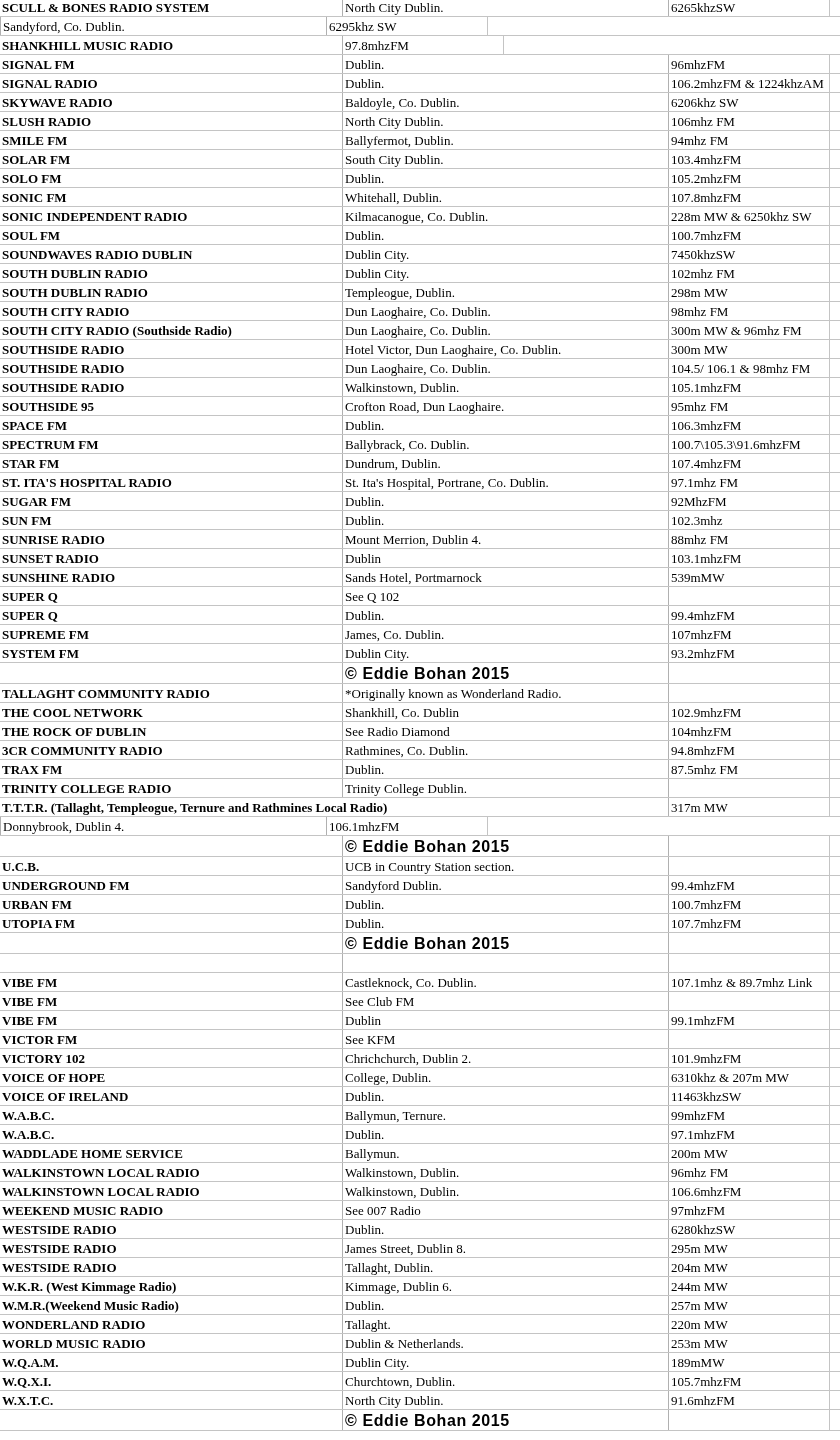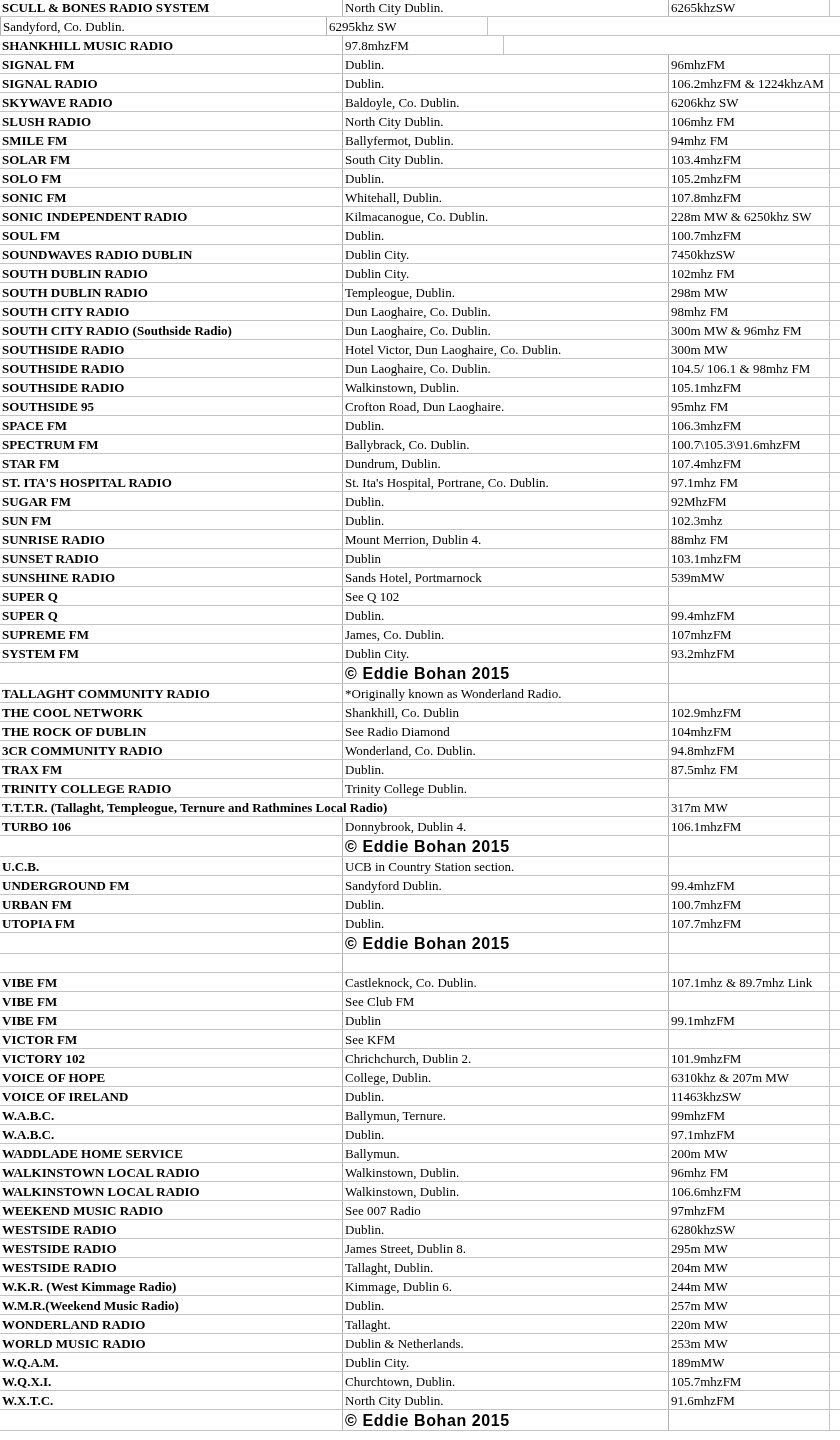--- a/index.html
+++ b/index.html
@@ -215,39 +215,38 @@
       <div class="cell c2">Shankhill, Co. Dublin</div>
       <div class="cell c3 clip">102.9mhzFM</div>
     </div>
     <div class="row">
       <div class="cell c1">THE ROCK OF DUBLIN</div>
       <div class="cell c2">See Radio Diamond</div>
       <div class="cell c3 clip">104mhzFM</div>
     </div>
     <div class="row">
       <div class="cell c1">3CR COMMUNITY RADIO</div>
-      <div class="cell c2">Wonderland, Co. Dublin.</div>
+      <div class="cell c2">Rathmines, Co. Dublin.</div>
       <div class="cell c3 clip">94.8mhzFM</div>
     </div>
     <div class="row">
       <div class="cell c1">TRAX FM</div>
       <div class="cell c2">Dublin.</div>
       <div class="cell c3 clip">87.5mhz FM</div>
     </div>
     <div class="row">
       <div class="cell c1">TRINITY COLLEGE RADIO</div>
       <div class="cell c2">Trinity College Dublin.</div>
       <div class="cell c3 clip"></div>
     </div>
     <div class="row wide">
       <div class="cell c1">T.T.T.R. (Tallaght, Templeogue, Ternure and Rathmines Local Radio)</div>
       <div class="cell c3">317m MW</div>
     </div>
     <div class="row">
-      <div class="cell c1">TURBO 106</div>
       <div class="cell c2">Donnybrook, Dublin 4.</div>
       <div class="cell c3 clip">106.1mhzFM</div>
     </div>
     <div class="row copy">
       <div class="cell c1"></div>
       <div class="cell c2">© Eddie Bohan 2015</div>
       <div class="cell c3"></div>
     </div>
     <div class="row">
       <div class="cell c1">U.C.B.</div>

